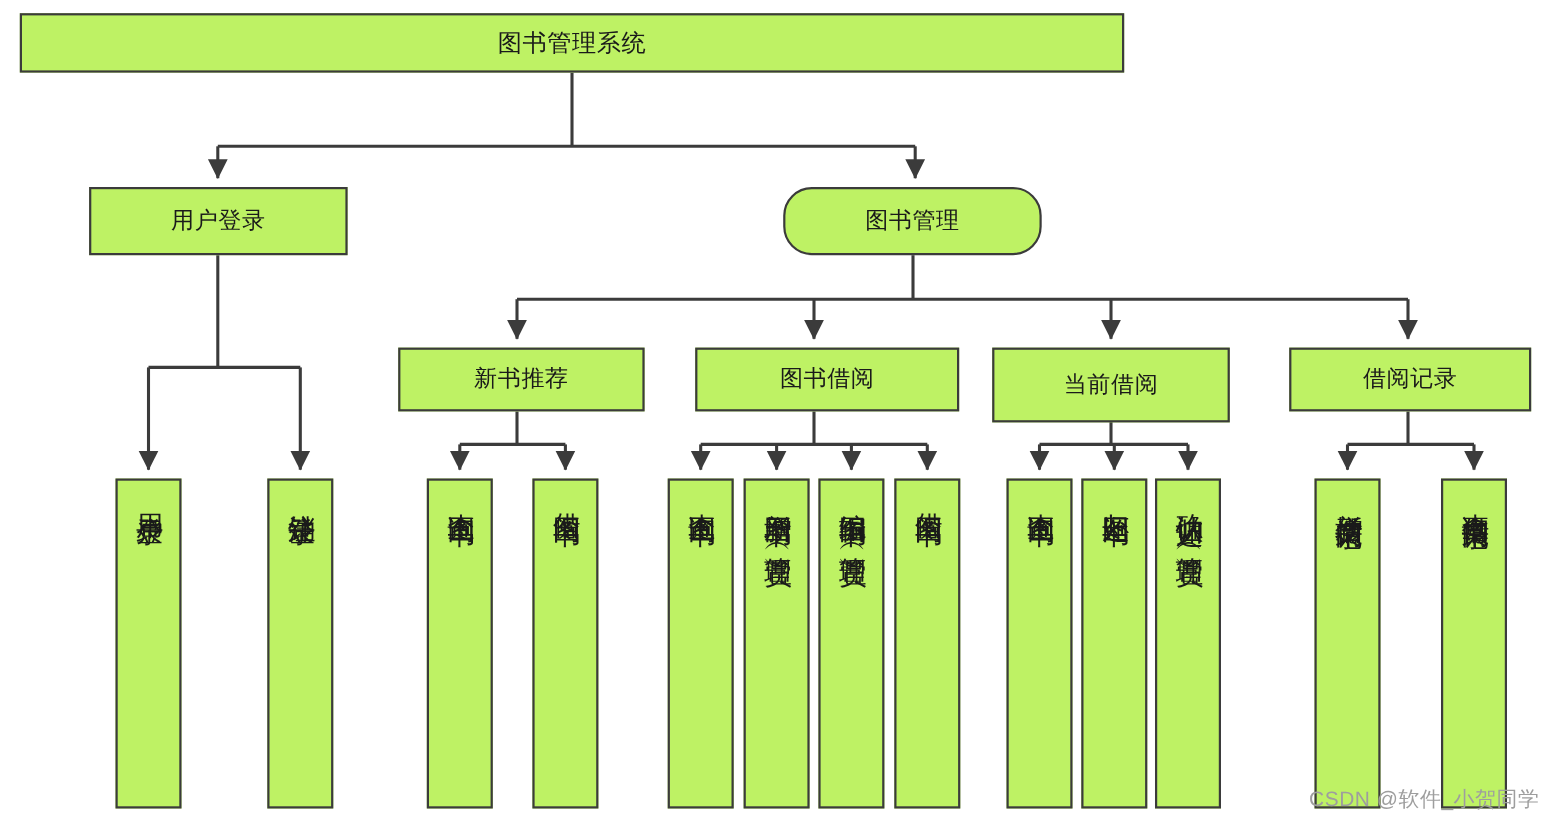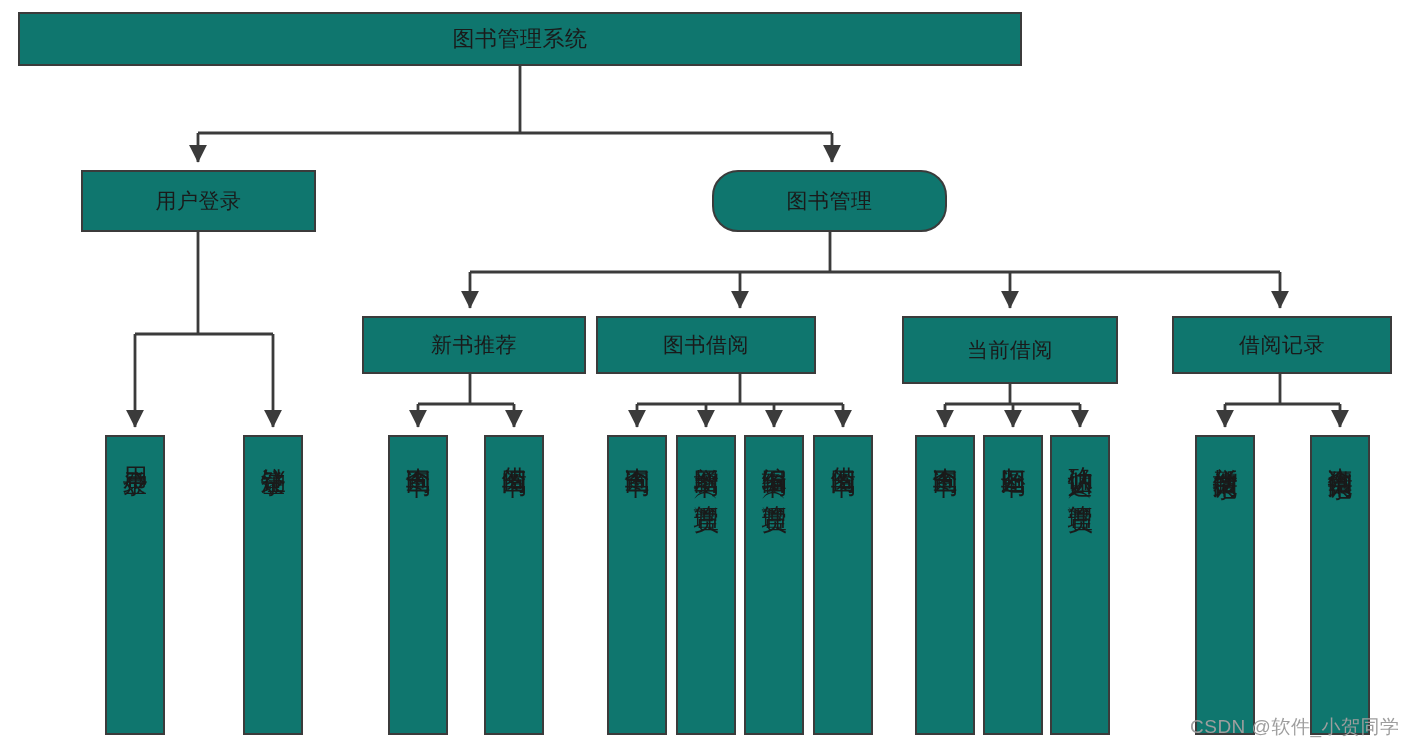--- a/index.html
+++ b/index.html
@@ -7,28 +7,27 @@
     width:1405px;height:747px;
     font-family:"Liberation Sans","DejaVu Sans",sans-serif;
     overflow:hidden;
     position:relative;
   }
   #canvas{position:absolute;left:0;top:0;width:1405px;height:747px;}
 
   .node{
     position:absolute;
     box-sizing:border-box;
-    background:#0f766e;
+    background:#bef264;
     border:2.5px solid #3b3b3b;
     display:flex;
     align-items:center;
     justify-content:center;
     color:#1a1a1a;
     z-index:2;
-    font-family:Liberation Serif, serif;
   }
   .node .lbl{
     display:block;
     text-align:center;
     line-height:1.28;
     letter-spacing:0.5px;
     white-space:pre-line;
   }
   .node.h .lbl{ font-size:21px; }
   .node.root .lbl{ font-size:22px; }
@@ -119,21 +118,21 @@
 <div class="node h" style="left: 81px; top: 170px; width: 235px; height: 62px;">
   <span class="lbl">用户登录</span>
 </div>
 <div class="node h" style="left: 712px; top: 170px; width: 235px; height: 62px; border-radius: 26px;">
   <span class="lbl">图书管理</span>
 </div>
 
 <div class="node h" style="left: 362px; top: 316px; width: 224px; height: 58px;">
   <span class="lbl">新书推荐</span>
 </div>
-<div class="node h" style="left: 596px; top: 316px; width: 220px; height: 58px;">
+<div class="node h" style="left: 632px; top: 316px; width: 240px; height: 58px;">
   <span class="lbl">图书借阅</span>
 </div>
 <div class="node h" style="left: 902px; top: 316px; width: 216px; height: 68px;">
   <span class="lbl">当前借阅</span>
 </div>
 <div class="node h" style="left: 1172px; top: 316px; width: 220px; height: 58px;">
   <span class="lbl">借阅记录</span>
 </div>
 
 <div class="node v" style="left: 105px; top: 435px; width: 60px; height: 300px;">

